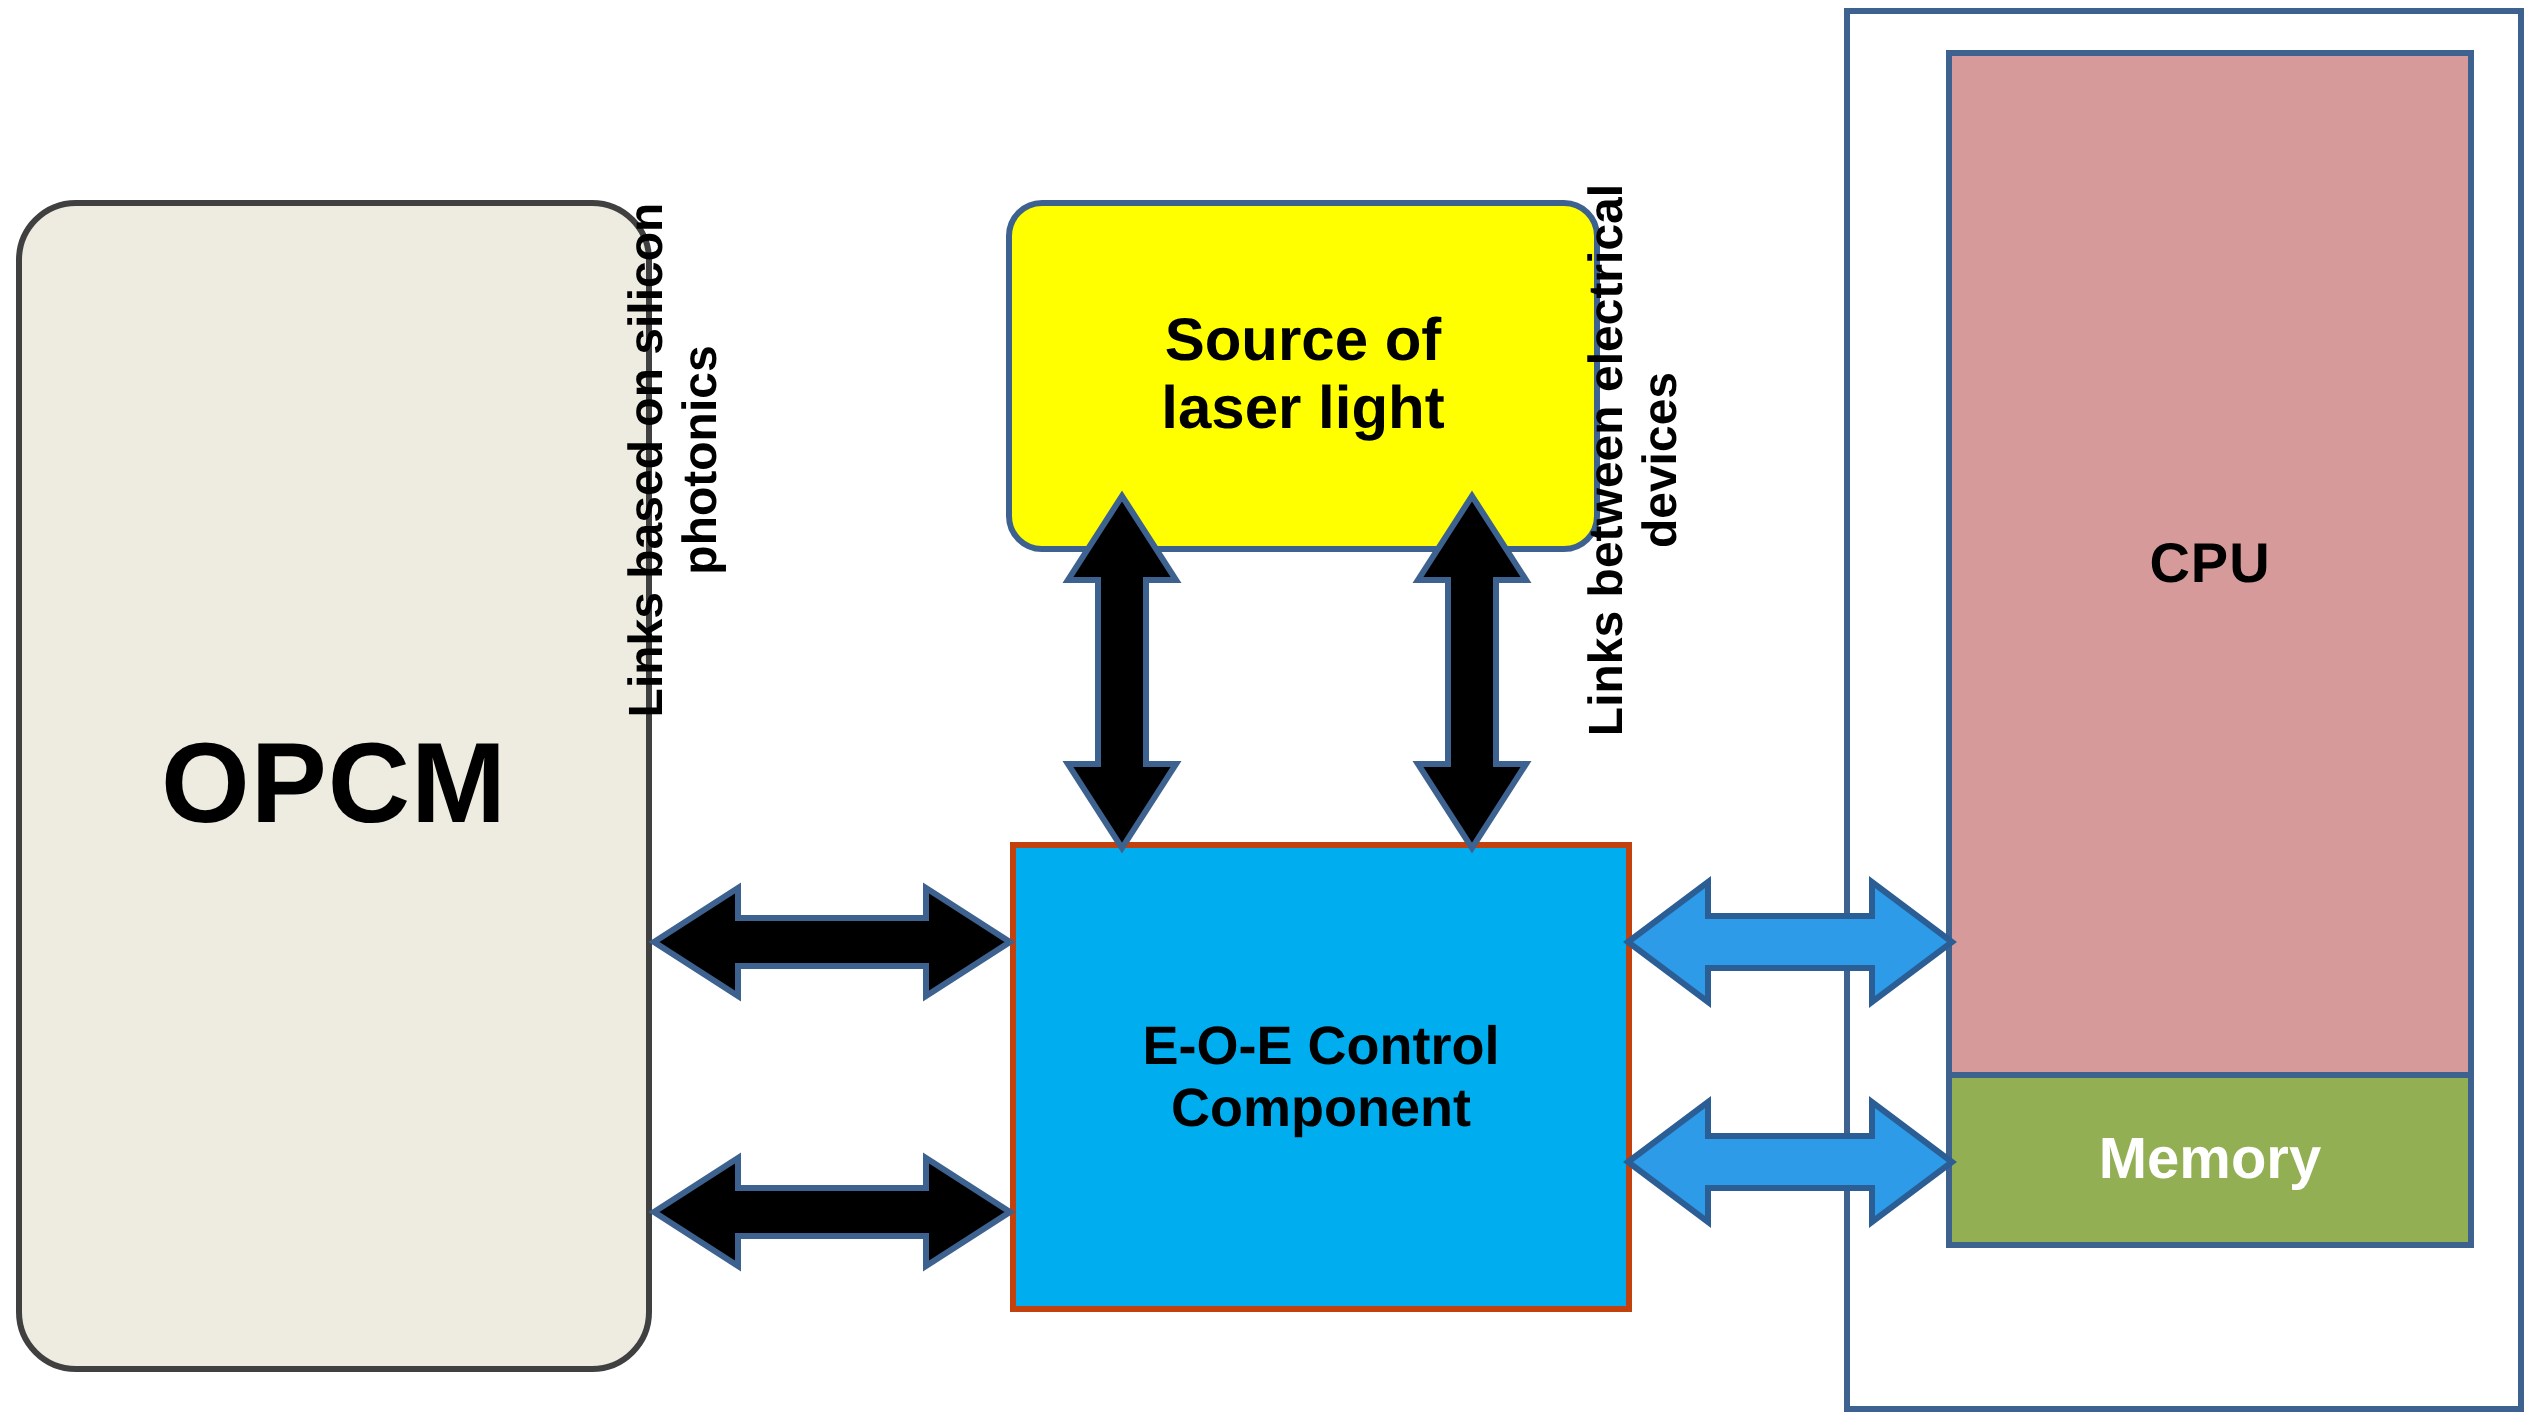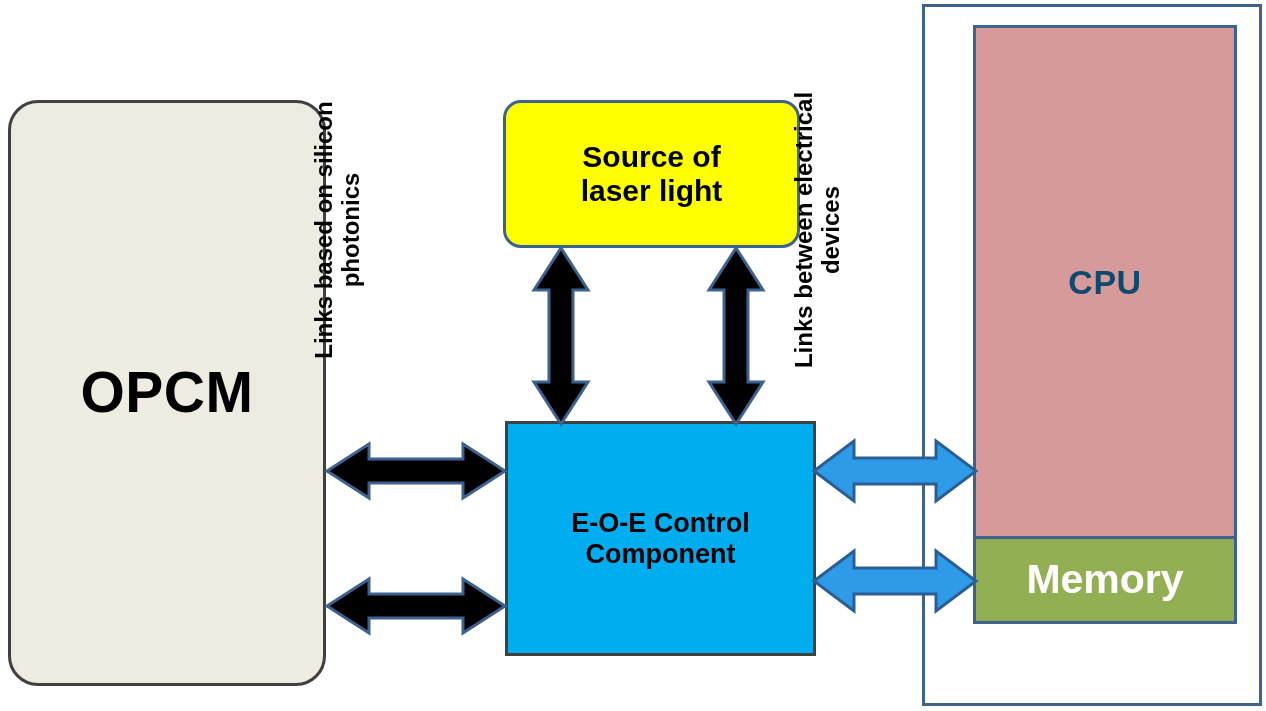--- a/index.html
+++ b/index.html
@@ -44,39 +44,39 @@
     color: #000000;
     letter-spacing: 0.5px;
     font-family: "Liberation Sans", sans-serif;
   }
 
   
   #laser-box {
     left: 503px;
     top: 100px;
     width: 297px;
-    height: 148px;
+    height: 176px;
     background: #FFFF00;
     border: 3px solid #3D6290;
     border-radius: 18px;
   }
   #laser-label {
     font-size: 30px;
     font-weight: bold;
     color: #000000;
   }
 
   
   #eoe-box {
     left: 505px;
     top: 421px;
     width: 311px;
     height: 235px;
     background: #00AEEF;
-    border: 3px solid #404040;
+    border: 3px solid #c2410c;
     border-radius: 0px;
   }
   #eoe-label {
     font-size: 27px;
     font-weight: bold;
     color: #000000;
   }
 
   
   #host-frame {
@@ -92,36 +92,36 @@
   #cpu-box {
     left: 973px;
     top: 25px;
     width: 264px;
     height: 513px;
     background: #D79A9A;
     border: 3px solid #3D6290;
     border-bottom-width: 2px;
   }
   #cpu-label {
-    font-size: 34px;
-    font-weight: bold;
-    color: #0c4a6e;
+    font-size: 28px;
+    font-weight: bold;
+    color: #000000;
     letter-spacing: 0.5px;
   }
   #memory-box {
     left: 973px;
     top: 537px;
     width: 264px;
     height: 87px;
     background: #92AF54;
     border: 3px solid #3D6290;
     border-top-width: 2px;
   }
   #memory-label {
-    font-size: 41px;
+    font-size: 29px;
     font-weight: bold;
     color: #ffffff;
   }
 
   
   .vlabel {
     position: absolute;
     transform-origin: 50% 50%;
     font-weight: bold;
     color: #000000;

